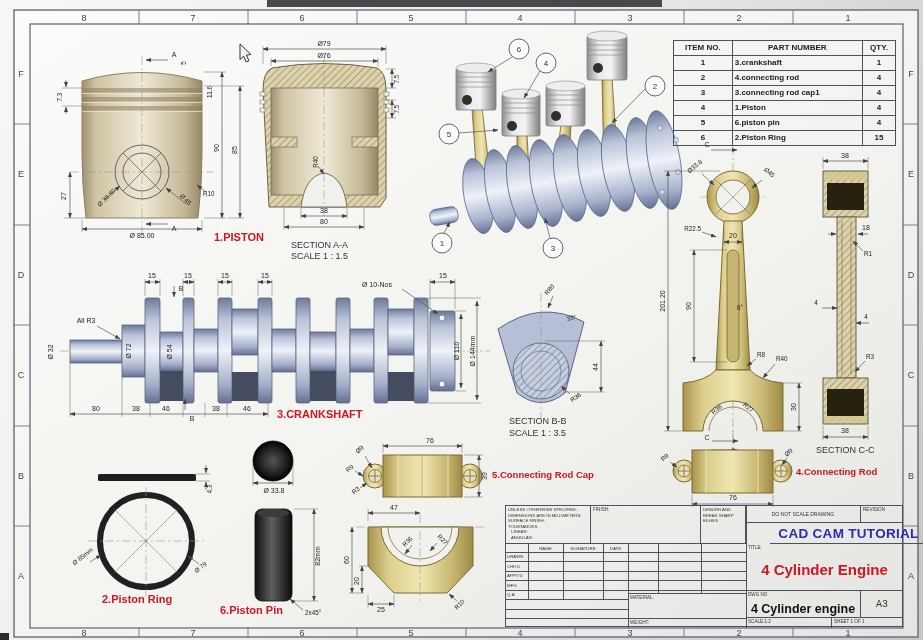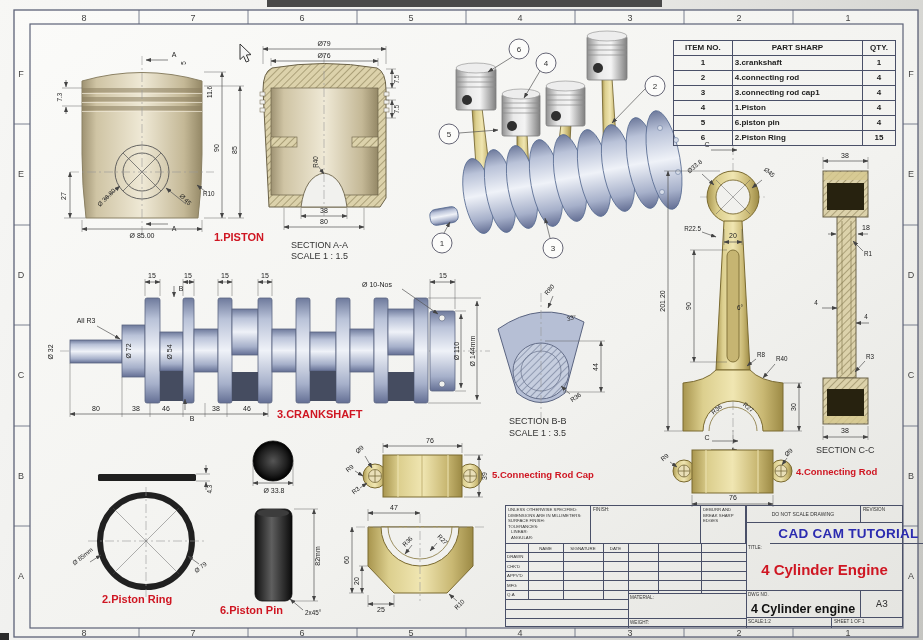--- a/index.html
+++ b/index.html
@@ -642,21 +642,21 @@
 <text class="rlbS as" x="796" y="475">4.Connecting Rod</text>
 </g>
 
 <polygon points="240,44 240,59.5 243.6,56.2 246.2,62 249,60.8 246.4,55 251,54.6" fill="#f5f5f5" stroke="#333" stroke-width="1"></polygon>
 </svg>
 
 <table class="bom">
 <tbody>
         <tr>
 <th>ITEM NO.</th>
-<th>PART SHARP</th>
+<th>PART NUMBER</th>
 <th>QTY.</th>
 </tr>
 <tr>
           <td>1</td>
           <td class="pn">3.crankshaft</td>
           <td>1</td>
         </tr>
 <tr>
           <td>2</td>
           <td class="pn">4.connecting rod</td>

